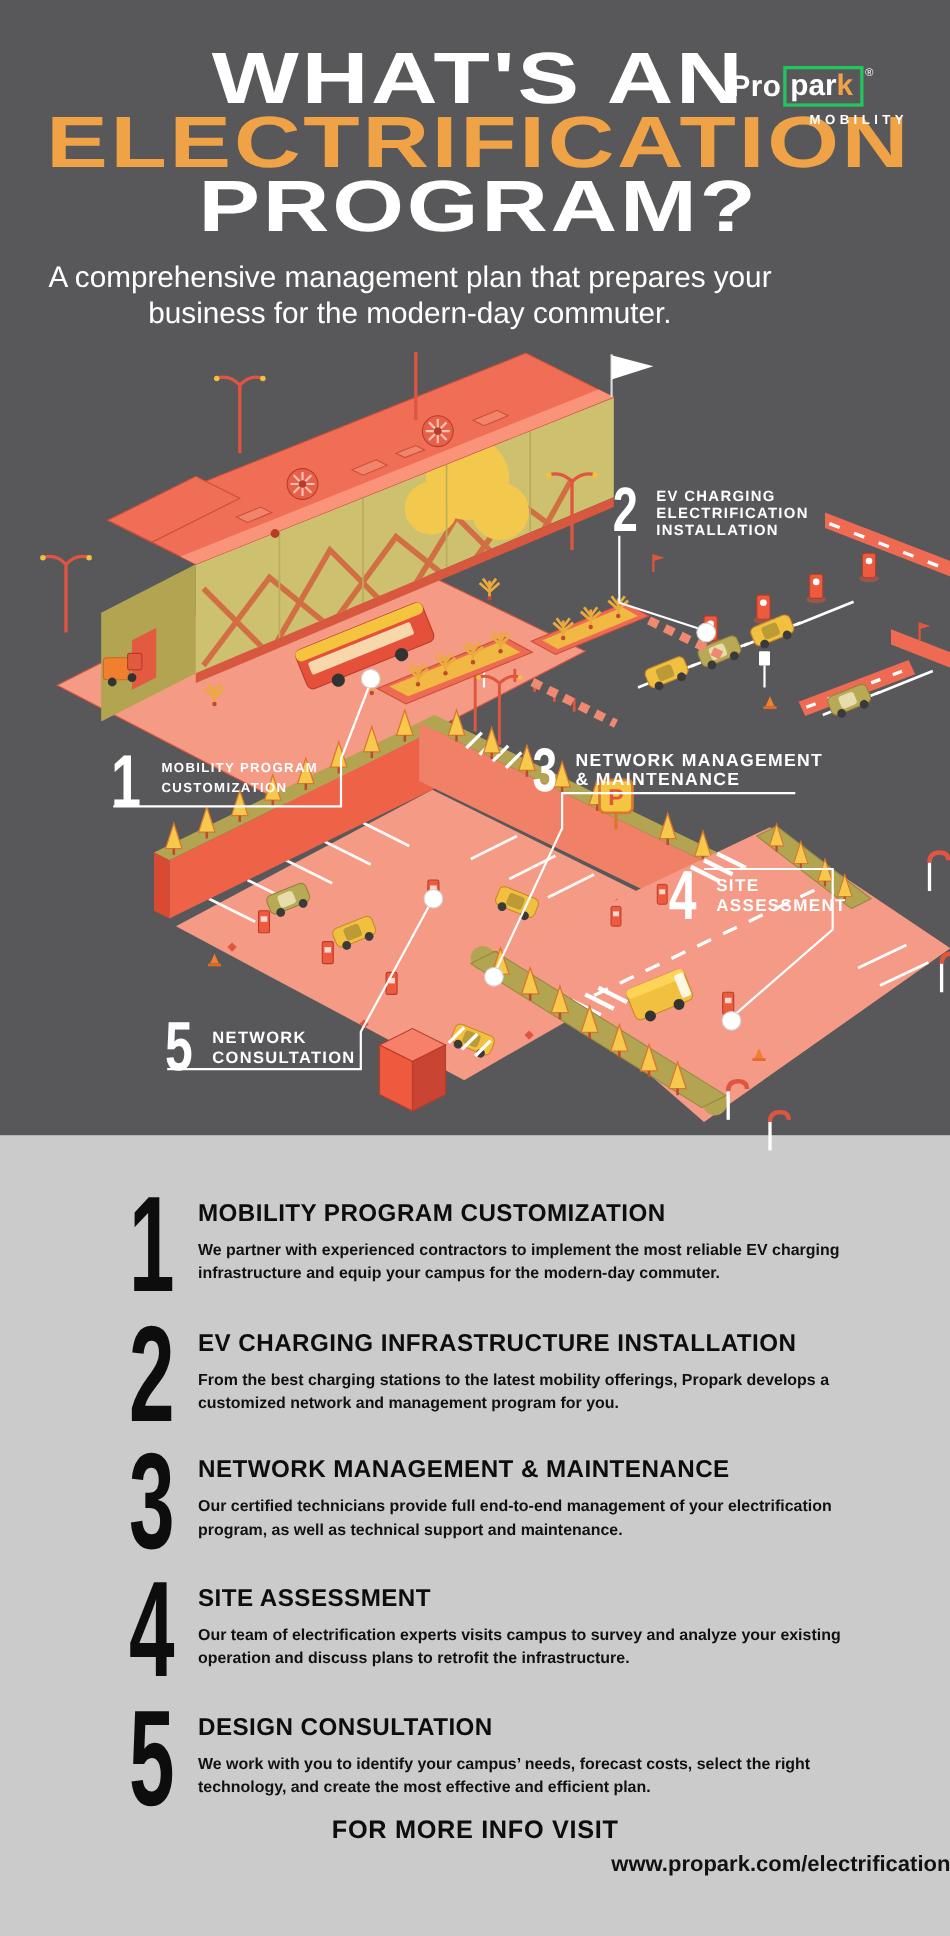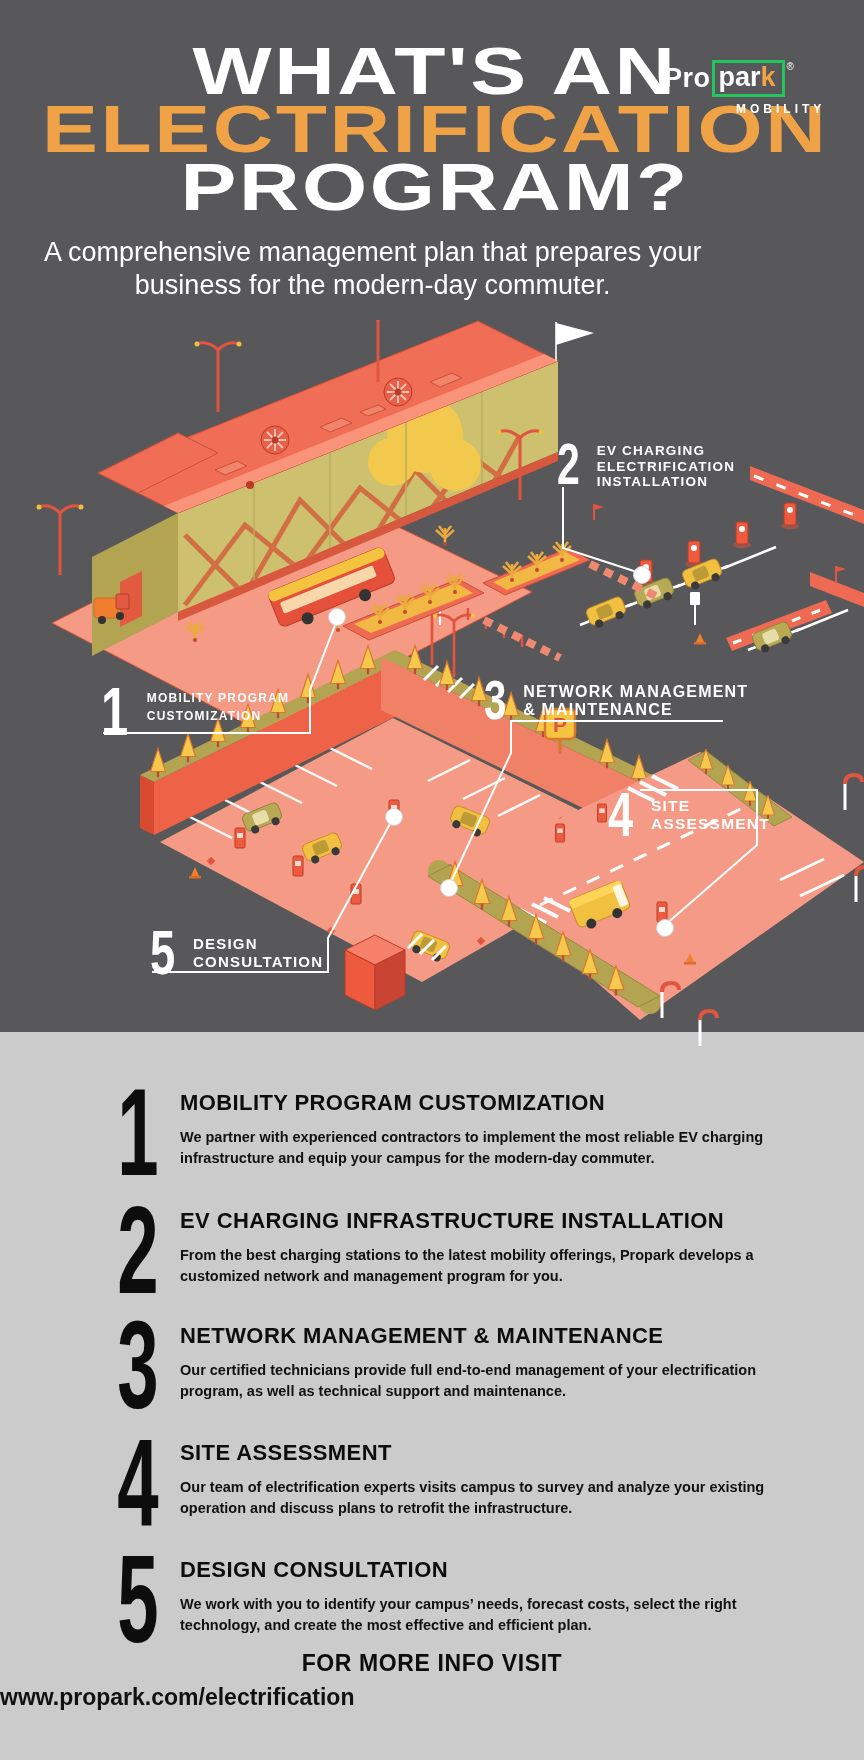--- a/index.html
+++ b/index.html
@@ -29,21 +29,21 @@
   .co-text{font-weight:bold;letter-spacing:1.2px;margin-left:8px;}
 
   
   .step{position:absolute;left:0;width:864px;}
   .step-num{position:absolute;left:98px;top:-4px;width:80px;text-align:center;font-size:124px;line-height:.82;font-weight:bold;color:#0d0d0d;transform:scaleX(.6);transform-origin:center top;}
   .step-body{position:absolute;left:180px;top:4px;width:615px;}
   .step-title{margin:0;font-size:22px;font-weight:bold;letter-spacing:.4px;color:#0d0d0d;}
   .step-text{margin:11px 0 0;font-size:14.5px;line-height:21px;font-weight:bold;color:#111;}
 
   .footer-1{position:absolute;left:0;top:1650px;width:864px;text-align:center;font-size:23px;font-weight:bold;letter-spacing:.6px;color:#0d0d0d;}
-  .footer-2{position:absolute;left:0;top:1684px;width:864px;text-align:left;font-size:23px;font-weight:bold;color:#111;}
+  .footer-2{position:absolute;left:0;top:1684px;width:864px;text-align:right;font-size:20px;font-weight:bold;color:#111;}
 
   .illu{position:absolute;left:0;top:320px;}
 </style>
 </head>
 <body>
 
 <div class="page">
   <div class="dark-section"></div>
   <div class="light-section"></div>
 
@@ -423,21 +423,21 @@
   <div class="callout" style="left:608px;top:789px;">
     <div class="co-num" style="font-size:63px;">4</div>
     <div class="co-text" style="font-size:15.5px;line-height:17.5px;padding-top:8px;">
       <div>SITE</div>
       <div>ASSESSMENT</div>
     </div>
   </div>
   <div class="callout" style="left:150px;top:927px;">
     <div class="co-num" style="font-size:63px;">5</div>
     <div class="co-text" style="font-size:15px;line-height:17.5px;padding-top:8px;">
-      <div>DESIGN</div>
+      <div>NETWORK</div>
       <div>CONSULTATION</div>
     </div>
   </div>
 
   <div class="step" style="top:1086px;">
     <div class="step-num">1</div>
     <div class="step-body">
       <h3 class="step-title">MOBILITY PROGRAM CUSTOMIZATION</h3>
       <p class="step-text">We partner with experienced contractors to implement the most reliable EV charging infrastructure and equip your campus for the modern-day commuter.</p>
     </div>

